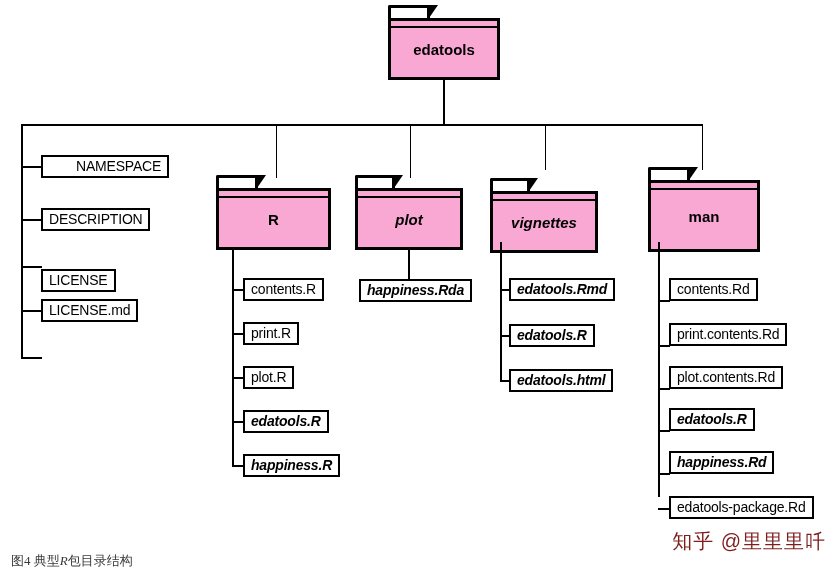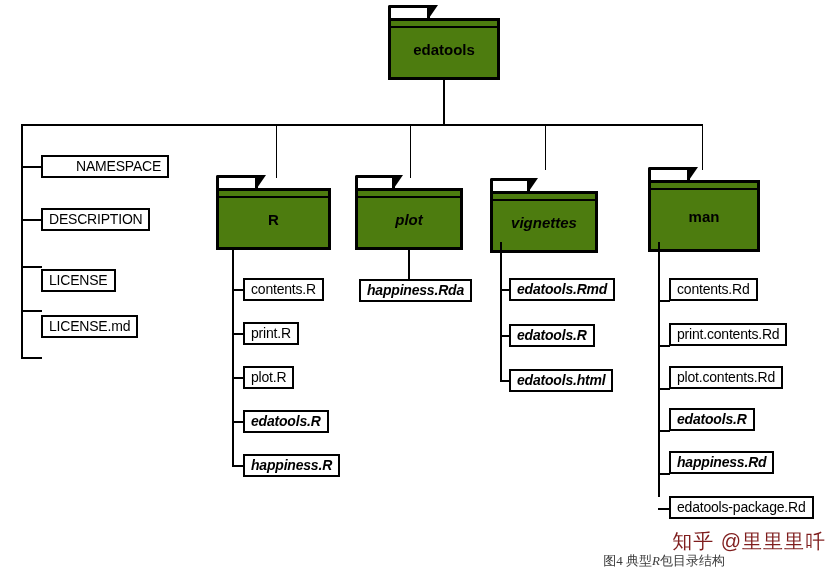--- a/index.html
+++ b/index.html
@@ -67,21 +67,21 @@
     right: -11px;
     top: -3px;
     width: 0; height: 0;
     border-left: 11px solid #000;
     border-bottom: 16px solid transparent;
   }
   .folder .body {
     position: relative;
     box-sizing: border-box;
     border: 3px solid #000;
-    background: #4d7c0f;
+    background: #f9a8d4;
     text-align: center;
     font-size: 15px;
     font-weight: 700;
     display: flex;
     align-items: center;
     justify-content: center;
   }
   .folder .body .inner-line {
     position: absolute;
     left: 0; right: 0;
@@ -95,24 +95,24 @@
     position: absolute;
     background: #000;
   }
   .ln.h { height: 2px; }
   .ln.v { width: 2px; }
   .ln.thin.v { width: 1px; }
 
   
   #caption {
     position: absolute;
-    left: 4px;
+    left: 11px;
     top: 552px;
     width: 721px;
-    text-align: right;
+    text-align: left;
     font-size: 13px;
     color: #3a3a3a;
     font-family: "Liberation Serif", serif;
   }
   #caption .em { font-style: italic; }
 
   
   #watermark {
     position: absolute;
     right: 12px;
@@ -147,21 +147,21 @@
 
   <div class="ln h" style="left:21px; top:166px; width:21px;"></div>
   <div class="ln h" style="left:21px; top:219px; width:21px;"></div>
   <div class="ln h" style="left:21px; top:266px; width:21px;"></div>
   <div class="ln h" style="left:21px; top:310px; width:21px;"></div>
   <div class="ln h" style="left:21px; top:357px; width:21px;"></div>
 
   <div class="file-box" style="left:41px; top:155px;padding-left:33px;">NAMESPACE</div>
   <div class="file-box" style="left:41px; top:208px;">DESCRIPTION</div>
   <div class="file-box" style="left:41px; top:269px;">LICENSE</div>
-  <div class="file-box" style="left:41px; top:299px;margin-top:16px;">LICENSE.md</div>
+  <div class="file-box" style="left:41px; top:299px;">LICENSE.md</div>
 
   <div class="ln thin v" style="left:276px; top:124px; height:54px;"></div>
   <div class="ln thin v" style="left:410px; top:124px; height:54px;"></div>
   <div class="ln thin v" style="left:545px; top:124px; height:46px;"></div>
   <div class="ln thin v" style="left:702px; top:124px; height:46px;"></div>
 
   <div class="folder" id="folder-r" style="left:216px; top:175px; width:115px;">
     <div class="tab-row">
       <div class="tab" style="width:42px;"></div>
     </div>

